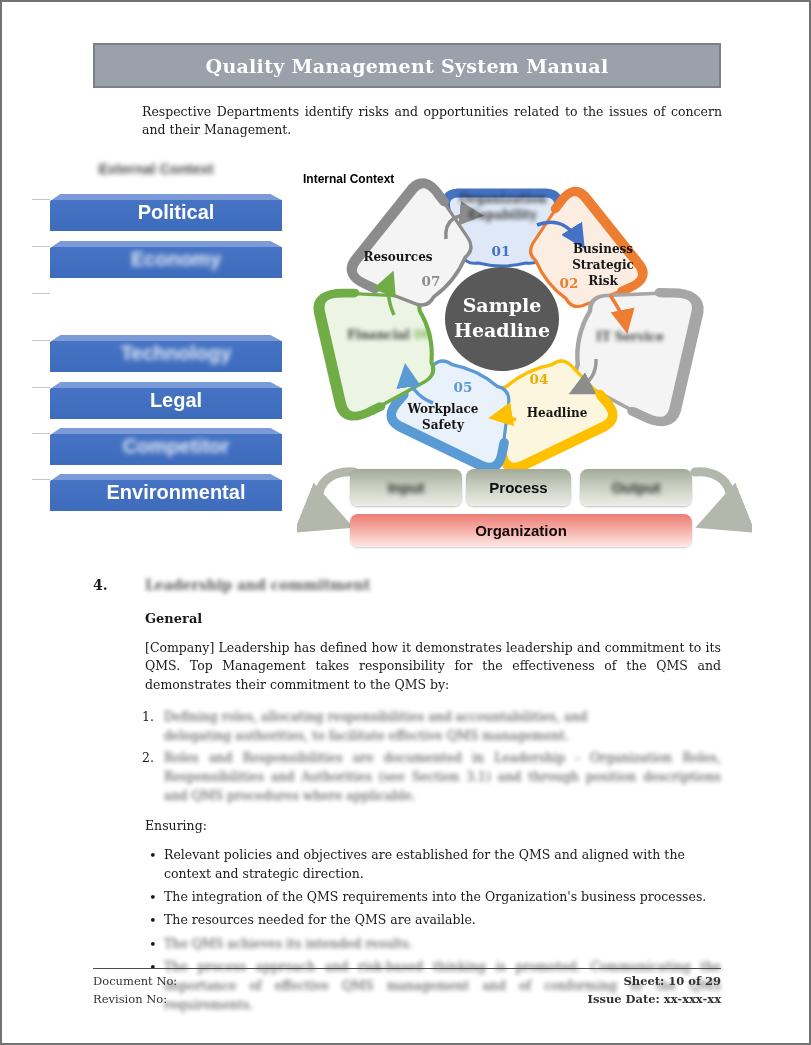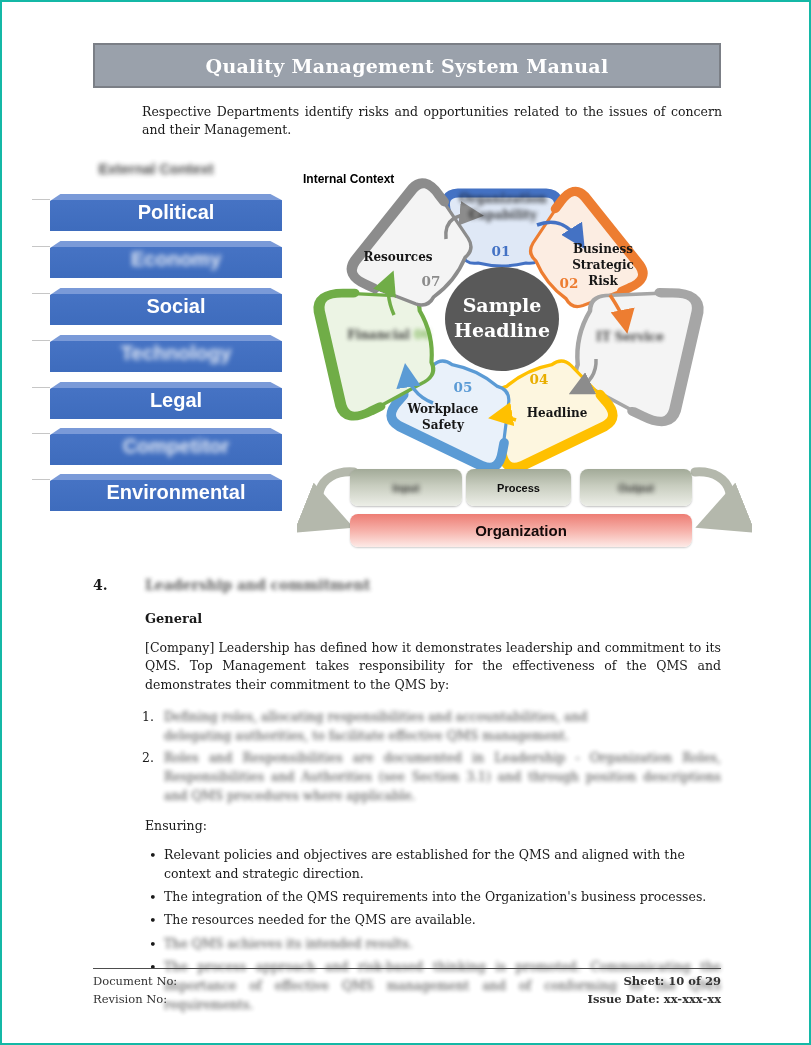--- a/index.html
+++ b/index.html
@@ -1,16 +1,16 @@
 <!DOCTYPE html>
 <html><head>
 <meta charset="utf-8">
 <style>
   html,body{margin:0;padding:0;background:#fff;}
-  .page{position:relative;width:811px;height:1045px;background:#ffffff;border:2px solid #14b8a6;box-sizing:border-box;overflow:hidden;
+  .page{position:relative;width:811px;height:1045px;background:#ffffff;border:2px solid #737373;box-sizing:border-box;overflow:hidden;
         font-family:"DejaVu Serif", serif;color:#1a1a1a;}
   .blur{filter:blur(2.2px);opacity:.82;}
   .blur-s{filter:blur(2.6px);opacity:.85;}
 
   
   .header-bar{position:absolute;left:91px;top:41px;width:628px;height:45px;background:#9aa1ab;border:2px solid #7b7f86;
               box-sizing:border-box;display:flex;align-items:center;justify-content:center;}
   .header-title{color:#ffffff;font-weight:bold;font-size:19px;letter-spacing:.3px;}
 
   .intro{position:absolute;left:140px;top:101px;width:580px;font-size:12.5px;line-height:1.45;text-align:justify;}
@@ -30,21 +30,21 @@
   .diagram-wrap svg{position:absolute;left:0;top:0;}
   .int-title{position:absolute;left:6px;top:3px;font-family:"Liberation Sans",sans-serif;font-weight:bold;font-size:12px;color:#000;}
   .d-label{position:absolute;text-align:center;font-weight:bold;font-size:12px;line-height:1.35;color:#161616;}
   .d-num{position:absolute;text-align:center;font-weight:bold;font-size:13.5px;}
   .c-blue{color:#4472C4}.c-orange{color:#ED7D31}.c-grayc{color:#8C8C8C}.c-gold{color:#E9AE00}.c-lblue{color:#5B9BD5}.c-green{color:#70AD47}
   .center-label{position:absolute;left:148px;top:124px;width:114px;text-align:center;color:#ffffff;font-weight:bold;
                 font-size:19px;line-height:1.3;}
 
   
   .pbox{position:absolute;top:300px;height:37px;border-radius:8px;display:flex;align-items:center;justify-content:center;
-        font-family:"Liberation Sans",sans-serif;font-weight:bold;font-size:11px;color:#0d0d0d;
+        font-family:"Liberation Sans",sans-serif;font-weight:bold;font-size:15px;color:#0d0d0d;
         background:linear-gradient(180deg,#a2aa98 0%,#c8cdbf 45%,#eceee7 100%);box-shadow:0 1px 2px rgba(0,0,0,.25);}
   .pbox.input{left:53px;width:112px;}
   .pbox.process{left:169px;width:105px;}
   .pbox.output{left:283px;width:112px;}
   .org-bar{position:absolute;left:53px;top:345px;width:342px;height:33px;border-radius:8px;display:flex;align-items:center;justify-content:center;
            font-family:"Liberation Sans",sans-serif;font-weight:bold;font-size:15px;color:#140a0a;
            background:linear-gradient(180deg,#ed7d74 0%,#f7b6af 55%,#fdeae7 100%);box-shadow:0 1px 2px rgba(0,0,0,.2);}
 
   
   .section{position:absolute;left:91px;top:573px;width:628px;font-size:12.5px;line-height:1.5;}
@@ -83,23 +83,20 @@
   <div class="tick" style="top:338px"></div>
   <div class="tick" style="top:385px"></div>
   <div class="tick" style="top:431px"></div>
   <div class="tick" style="top:477px"></div>
   <div class="ctx-btn" style="top:192px">
       <span>Political</span>
     </div>
   <div class="ctx-btn" style="top:239px">
       <span class="blur-s">Economy</span>
     </div>
-  <div class="ctx-btn" style="top:286px">
-      <span>Social</span>
-    </div>
   <div class="ctx-btn" style="top:333px">
       <span class="blur-s">Technology</span>
     </div>
   <div class="ctx-btn" style="top:380px">
       <span>Legal</span>
     </div>
   <div class="ctx-btn" style="top:426px">
       <span class="blur-s">Competitor</span>
     </div>
   <div class="ctx-btn" style="top:472px">

